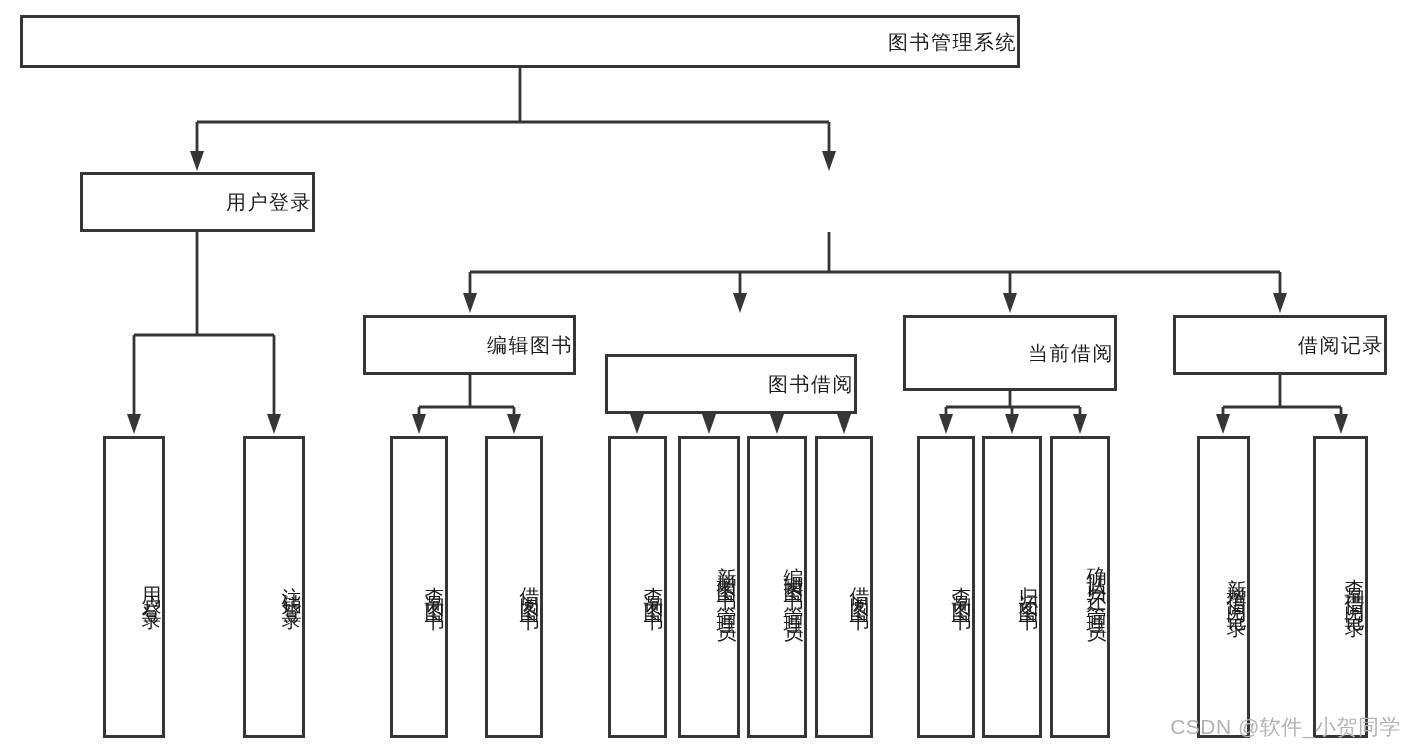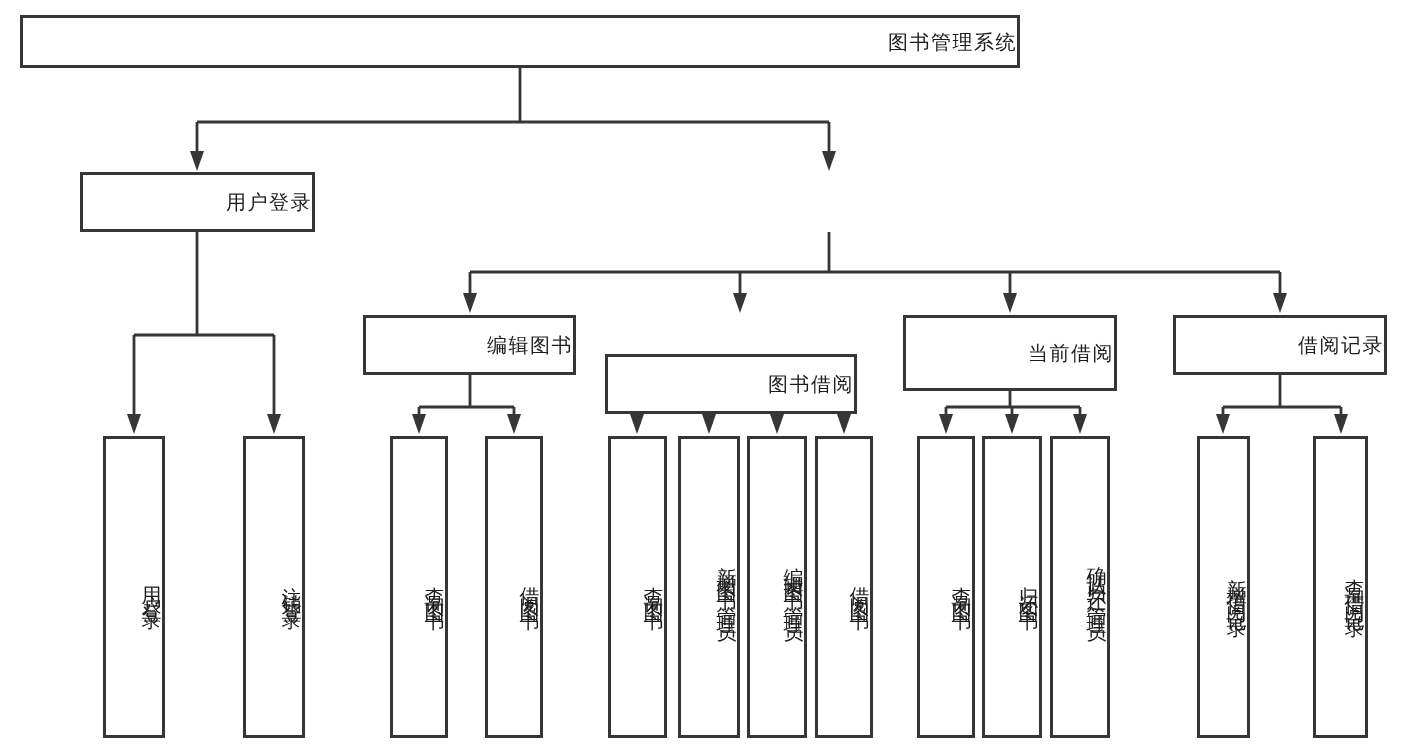--- a/index.html
+++ b/index.html
@@ -134,14 +134,15 @@
     <span>确认归还（管理员）</span>
   </div>
 
   <div class="node vbox" style="left:1197px;top:436px;width:53px;height:302px;">
     <span>新增借阅记录</span>
   </div>
   <div class="node vbox" style="left:1313px;top:436px;width:55px;height:302px;">
     <span>查询借阅记录</span>
   </div>
 
+  <div class="watermark">CSDN @软件_小贺同学</div>
 
 </div>
 
 </body></html>

